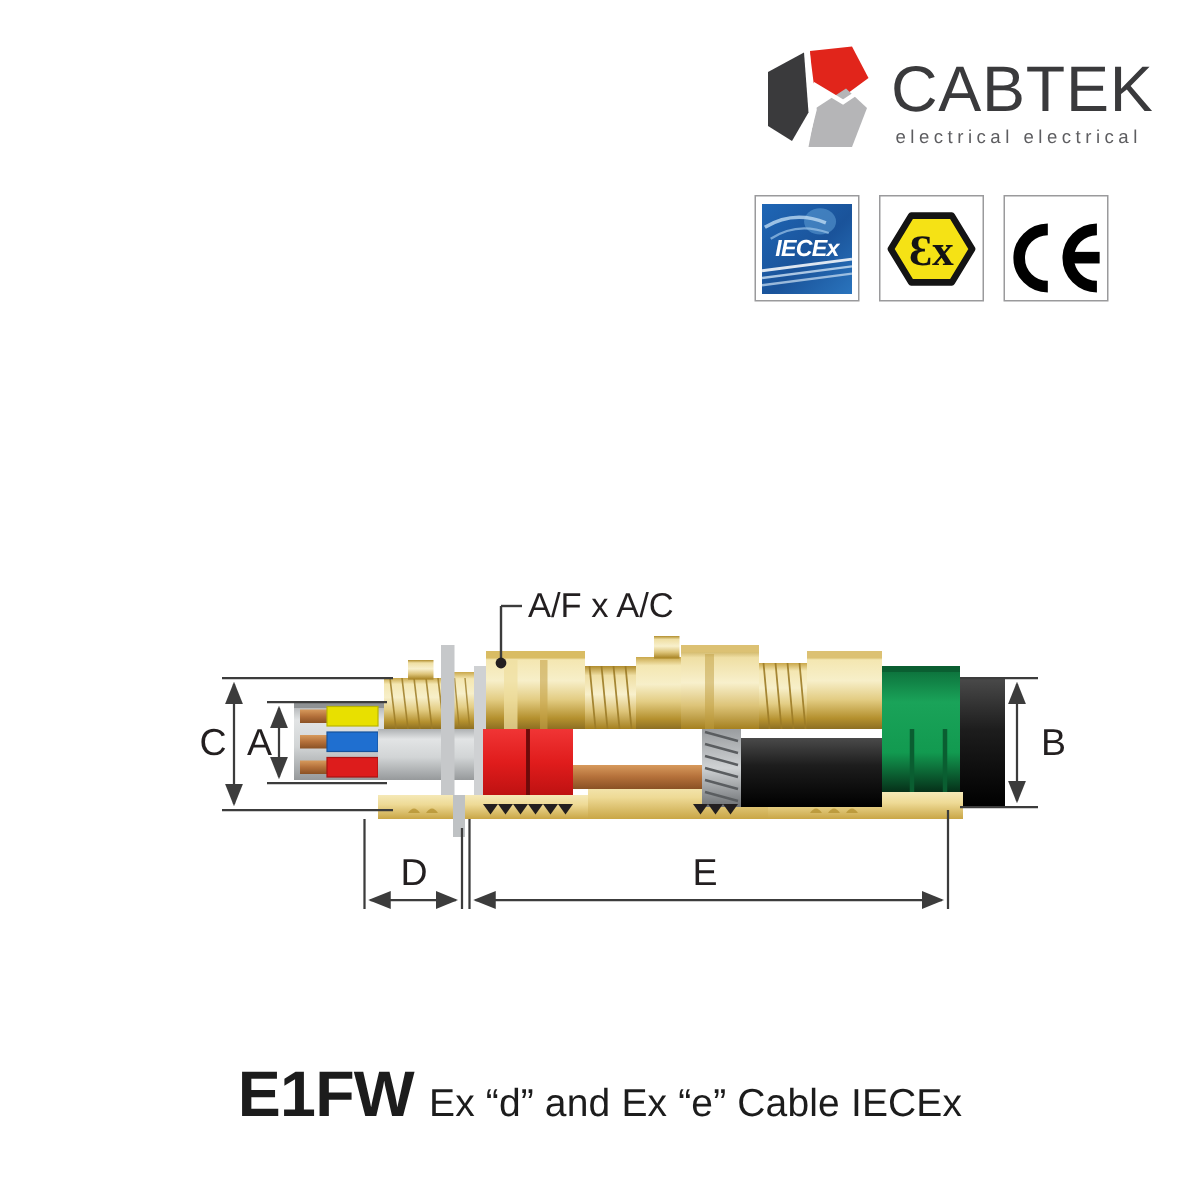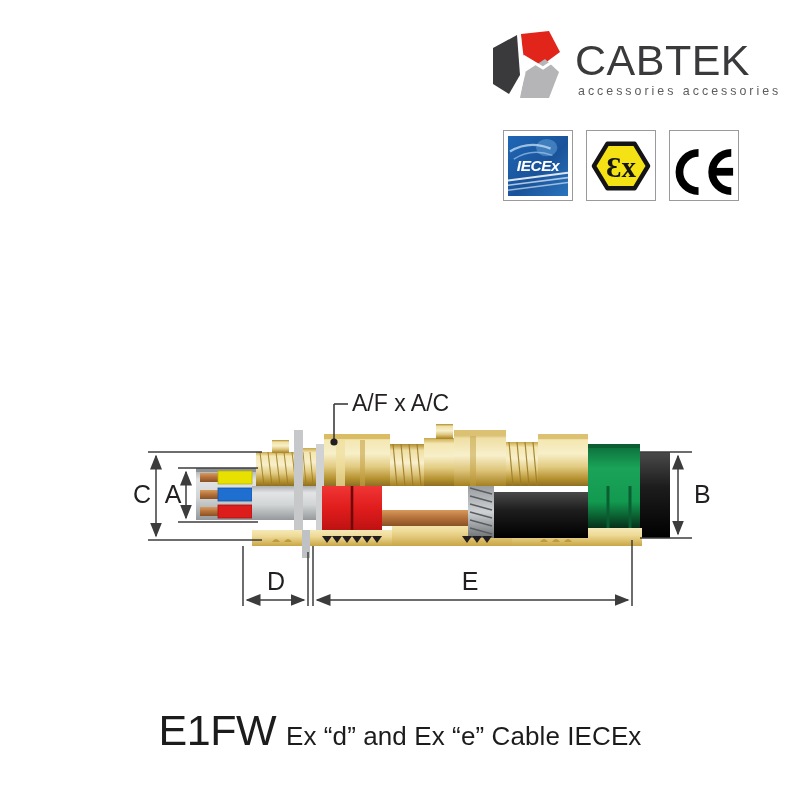--- a/index.html
+++ b/index.html
@@ -13,21 +13,21 @@
     height: 800px;
     position: relative;
     overflow: hidden;
     font-family: "Liberation Sans", sans-serif;
     color: #231f20;
   }
 
   
   #brand-header {
     position: absolute;
-    left: 489px;
+    left: 508px;
     top: 26px;
     width: 280px;
     height: 82px;
     display: flex;
     align-items: center;
     gap: 12px;
   }
   #brand-mark { width: 74px; height: 78px; flex: 0 0 auto; }
   #brand-words {
     display: flex;
@@ -85,21 +85,21 @@
   #product-title {
     position: absolute;
     left: 0;
     top: 706px;
     width: 800px;
     text-align: center;
     white-space: nowrap;
   }
   #product-code {
     font-size: 43px;
-    font-weight: 400;
+    font-weight: 700;
     letter-spacing: -0.5px;
     color: #1c1c1c;
     vertical-align: baseline;
   }
   #product-desc {
     font-size: 26px;
     font-weight: 500;
     color: #1c1c1c;
     letter-spacing: 0.1px;
     padding-left: 10px;
@@ -118,21 +118,21 @@
     <path d="M32 6 L60 3 L71 24 L52 38 L33 27 Z" fill="#e1251b"></path>
 
     <path d="M36 44 L56 31 L70 44 L60 70 L31 70 Z" fill="#b5b5b7"></path>
 
     <path d="M30 4 L33 28 L35 45 L29 69" fill="none" stroke="#ffffff" stroke-width="3"></path>
     <path d="M34 28 L54 40 L72 28" fill="none" stroke="#ffffff" stroke-width="3"></path>
   </svg>
 
   <div id="brand-words">
     <div id="brand-name">CABTEK</div>
-    <div id="brand-tagline">accessories accessories</div>
+    <div id="brand-tagline">electrical electrical</div>
   </div>
 </div>
 
 <div id="cert-row">
 
   <div class="cert-badge">
     <svg viewBox="0 0 62 62" width="60" height="60" xmlns="http://www.w3.org/2000/svg">
       <defs>
         <linearGradient id="iecexBg" x1="0" y1="0" x2="1" y2="1">
           <stop offset="0%" stop-color="#1f66b5"></stop>

